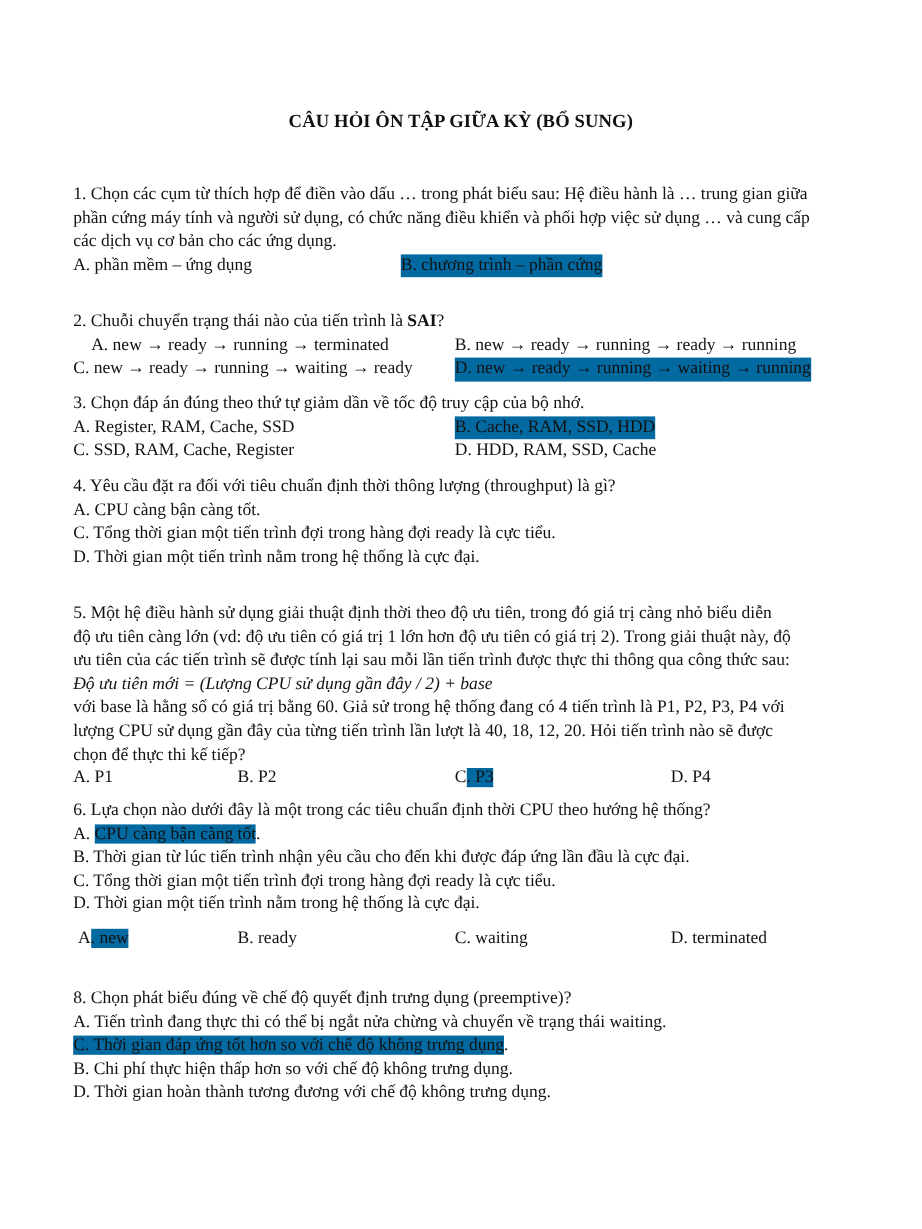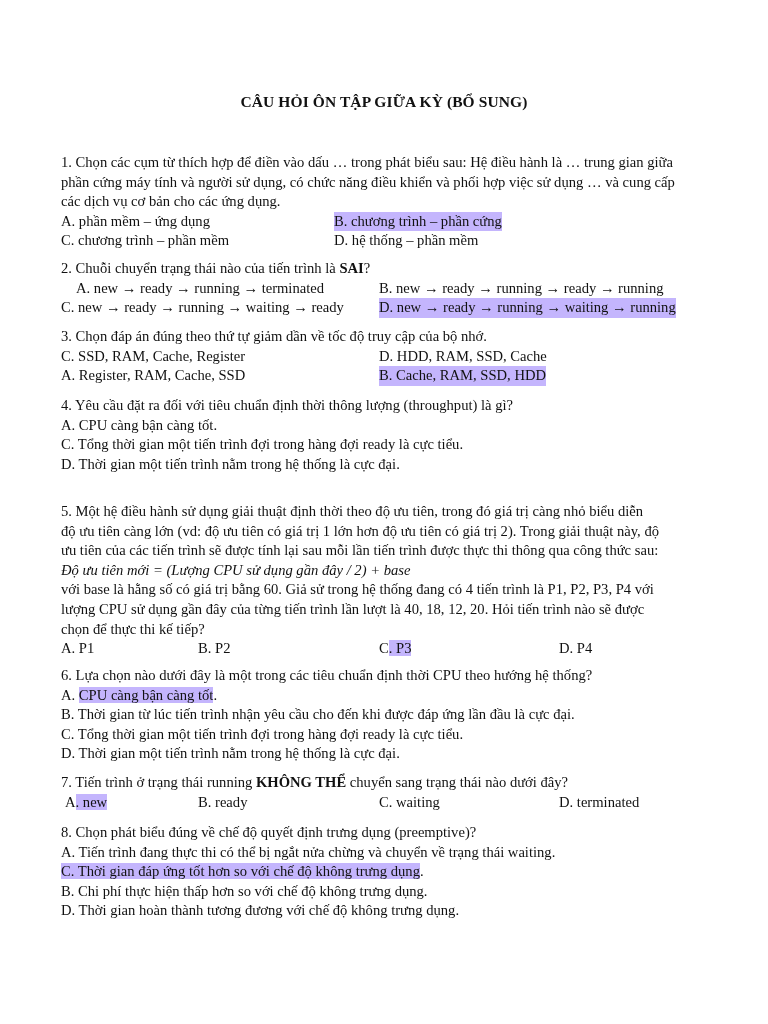--- a/index.html
+++ b/index.html
@@ -13,68 +13,64 @@
     .title {
       position: absolute; left: 0; top: 93px; width: 768px; text-align: center;
       font-weight: bold; font-size: 15.5px; letter-spacing: 0.1px;
     }
     .q { position: absolute; left: 61px; width: 650px; }
     .line { height: 19.6px; line-height: 19.6px; white-space: nowrap; position: relative; }
     .opts4 { position: relative; height: 19.6px; line-height: 19.6px; white-space: nowrap; }
     .opts4 span.opt { position: absolute; top: 0; }
     .grid2 { position: relative; height: 19.6px; line-height: 19.6px; white-space: nowrap; }
     .grid2 .opt { position: absolute; top: 0; }
-    .hl { background: #c4b5fd; }
+    .hl { background: #0369a1; }
     .b { font-weight: bold; }
     .i { font-style: italic; font-family: Liberation Serif, serif; }
   </style>
 </head>
 <body>
 
 <div class="page">
 
   <div class="title">CÂU HỎI ÔN TẬP GIỮA KỲ (BỔ SUNG)</div>
 
   <div class="q" style="top:153px;">
     <div class="line">1. Chọn các cụm từ thích hợp để điền vào dấu … trong phát biểu sau: Hệ điều hành là … trung gian giữa</div>
     <div class="line">phần cứng máy tính và người sử dụng, có chức năng điều khiển và phối hợp việc sử dụng … và cung cấp</div>
     <div class="line">các dịch vụ cơ bản cho các ứng dụng.</div>
     <div class="grid2">
       <span class="opt" style="left:0;">A. phần mềm – ứng dụng</span>
       <span class="opt hl" style="left:273px;">B. chương trình – phần cứng</span>
-    </div>
-    <div class="grid2">
-      <span class="opt" style="left:0;">C. chương trình – phần mềm</span>
-      <span class="opt" style="left:273px;">D. hệ thống – phần mềm</span>
     </div>
   </div>
 
   <div class="q" style="top:259px;">
     <div class="line">
       <span>2. Chuỗi chuyển trạng thái nào của tiến trình là </span><span class="b">SAI</span><span>?</span>
     </div>
     <div class="grid2">
       <span class="opt" style="left:0;margin-left:15px;">A. new → ready → running → terminated</span>
       <span class="opt" style="left:318px;">B. new → ready → running → ready → running</span>
     </div>
     <div class="grid2">
       <span class="opt" style="left:0;">C. new → ready → running → waiting → ready</span>
       <span class="opt hl" style="left:318px;">D. new → ready → running → waiting → running</span>
     </div>
   </div>
 
   <div class="q" style="top:327px;">
     <div class="line">3. Chọn đáp án đúng theo thứ tự giảm dần về tốc độ truy cập của bộ nhớ.</div>
     <div class="grid2">
+      <span class="opt" style="left:0;">A. Register, RAM, Cache, SSD</span>
+      <span class="opt hl" style="left:318px;">B. Cache, RAM, SSD, HDD</span>
+    </div>
+    <div class="grid2">
       <span class="opt" style="left:0;">C. SSD, RAM, Cache, Register</span>
       <span class="opt" style="left:318px;">D. HDD, RAM, SSD, Cache</span>
-    </div>
-    <div class="grid2">
-      <span class="opt" style="left:0;">A. Register, RAM, Cache, SSD</span>
-      <span class="opt hl" style="left:318px;">B. Cache, RAM, SSD, HDD</span>
     </div>
   </div>
 
   <div class="q" style="top:396px;">
     <div class="line">4. Yêu cầu đặt ra đối với tiêu chuẩn định thời thông lượng (throughput) là gì?</div>
     <div class="line">A. CPU càng bận càng tốt.</div>
     <div class="line">C. Tổng thời gian một tiến trình đợi trong hàng đợi ready là cực tiểu.</div>
     <div class="line">D. Thời gian một tiến trình nằm trong hệ thống là cực đại.</div>
   </div>
 
@@ -96,23 +92,20 @@
 
   <div class="q" style="top:666px;">
     <div class="line">6. Lựa chọn nào dưới đây là một trong các tiêu chuẩn định thời CPU theo hướng hệ thống?</div>
     <div class="line"><span>A. </span><span class="hl">CPU càng bận càng tốt</span><span>.</span></div>
     <div class="line">B. Thời gian từ lúc tiến trình nhận yêu cầu cho đến khi được đáp ứng lần đầu là cực đại.</div>
     <div class="line">C. Tổng thời gian một tiến trình đợi trong hàng đợi ready là cực tiểu.</div>
     <div class="line">D. Thời gian một tiến trình nằm trong hệ thống là cực đại.</div>
   </div>
 
   <div class="q" style="top:773px;">
-    <div class="line">
-      <span>7. Tiến trình ở trạng thái running </span><span class="b">KHÔNG THỂ</span><span> chuyển sang trạng thái nào dưới đây?</span>
-    </div>
     <div class="opts4">
       <span class="opt" style="left:4px;"><span>A</span><span class="hl">. new</span></span>
       <span class="opt" style="left:137px;">B. ready</span>
       <span class="opt" style="left:318px;">C. waiting</span>
       <span class="opt" style="left:498px;">D. terminated</span>
     </div>
   </div>
 
   <div class="q" style="top:823px;">
     <div class="line">8. Chọn phát biểu đúng về chế độ quyết định trưng dụng (preemptive)?</div>

